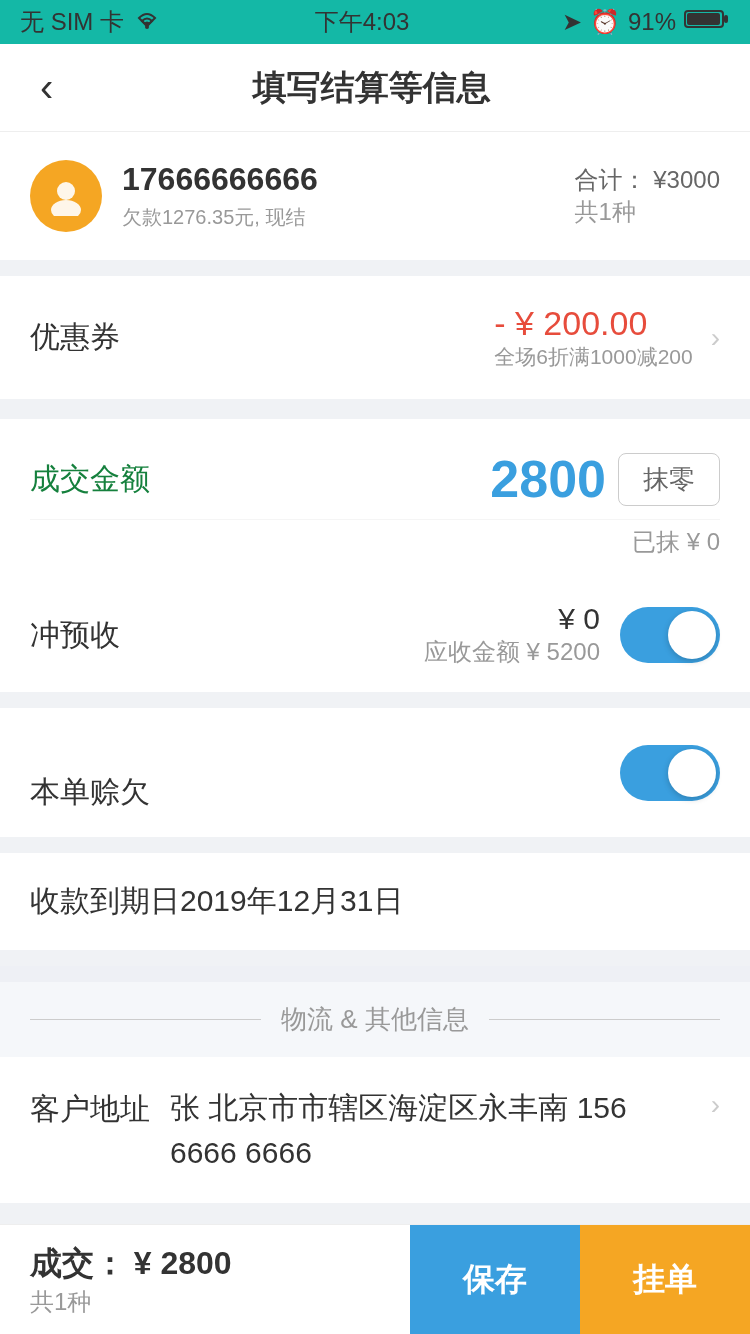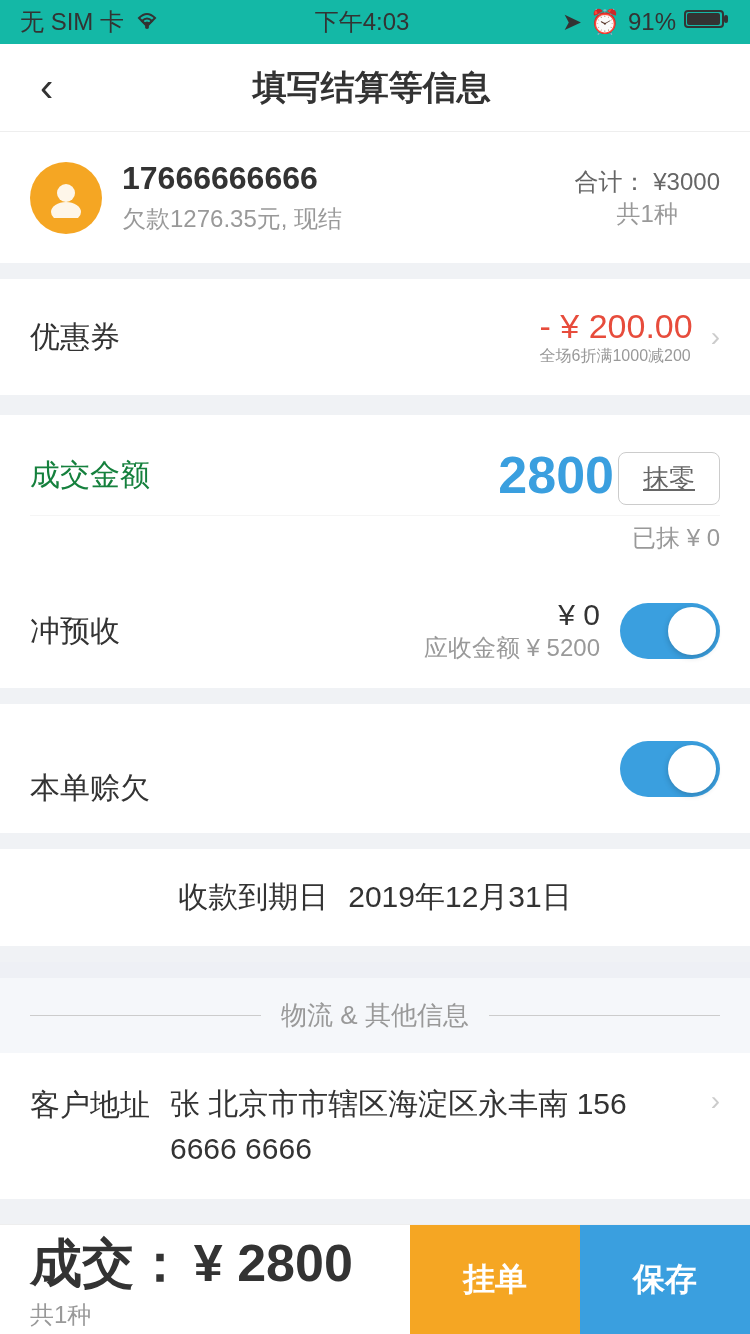--- a/index.html
+++ b/index.html
@@ -82,26 +82,26 @@
       justify-content: center;
       font-size: 36px;
       color: #fff;
     }
     .customer-info .phone {
       font-size: 32px;
       font-weight: 600;
       color: #333;
     }
     .customer-info .debt {
-      font-size: 24px;
+      font-size: 20px;
       color: #999;
       margin-top: 6px;
     }
     .customer-right {
-      text-align: center;
+      text-align: left;
     }
     .customer-right .total-label {
       font-size: 24px;
       color: #666;
     }
     .customer-right .total-count {
       font-size: 24px;
       color: #999;
     }
 
@@ -122,23 +122,23 @@
       display: flex;
       align-items: center;
       gap: 10px;
     }
     .coupon-discount {
       font-size: 34px;
       color: #e74c3c;
       font-weight: 500;
     }
     .coupon-desc {
-      font-size: 16px;
-      color: #999;
-      text-align: left;
+      font-size: 21px;
+      color: #999;
+      text-align: center;
     }
     .chevron {
       font-size: 28px;
       color: #ccc;
       margin-left: 8px;
     }
 
     
     .section-white {
       background: #fff;
@@ -153,38 +153,37 @@
       justify-content: space-between;
       padding: 30px 0 10px 0;
       border-bottom: 1px solid #f5f5f5;
     }
     .amount-label {
       font-size: 30px;
       color: #15803d;
     }
     .amount-right {
       display: flex;
-      align-items: flex-end;
-      gap: 4px;
+      align-items: center;
+      gap: 12px;
       margin-left: 44px;
     }
     .amount-value {
       font-size: 52px;
       font-weight: 700;
       color: #3a9fdf;
     }
     .round-btn {
       border: 1px solid #ccc;
       border-radius: 8px;
       padding: 8px 24px;
       font-size: 26px;
       color: #666;
       background: #fff;
       cursor: pointer;
-      text-decoration: underline;
     }
     .amount-sub {
       text-align: right;
       font-size: 24px;
       color: #999;
       padding: 6px 0 20px 0;
     }
 
     
     .prepay-row {
@@ -267,22 +266,20 @@
       top: 4px;
       right: 4px;
       box-shadow: 0 2px 6px rgba(0,0,0,0.2);
     }
 
     
     .date-row {
       display: flex;
       align-items: center;
       padding: 28px 0;
-      gap: 20px;
-      justify-content: center;
     }
     .date-label {
       font-size: 30px;
       color: #333;
     }
     .date-value {
       font-size: 30px;
       color: #333;
     }
 
@@ -356,21 +353,21 @@
       flex: 1;
       padding: 0 30px;
     }
     .bottom-deal {
       font-size: 28px;
       color: #666;
     }
     .bottom-deal span {
       color: #333;
       font-weight: 600;
-      font-size: 52px;
+      font-size: 32px;
     }
     .bottom-count {
       font-size: 24px;
       color: #999;
     }
     .bottom-btn {
       height: 100%;
       width: 170px;
       display: flex;
       align-items: center;
@@ -520,15 +517,15 @@
 </div>
 
 <div class="bottom-bar">
   <div class="bottom-summary">
     <div class="bottom-deal">
       <span>成交：</span>
       <span>¥ 2800</span>
     </div>
     <div class="bottom-count">共1种</div>
   </div>
+  <div class="bottom-btn btn-save">保存</div>
   <div class="bottom-btn btn-pending">挂单</div>
-  <div class="bottom-btn btn-save">保存</div>
 </div>
 
 </body></html>

